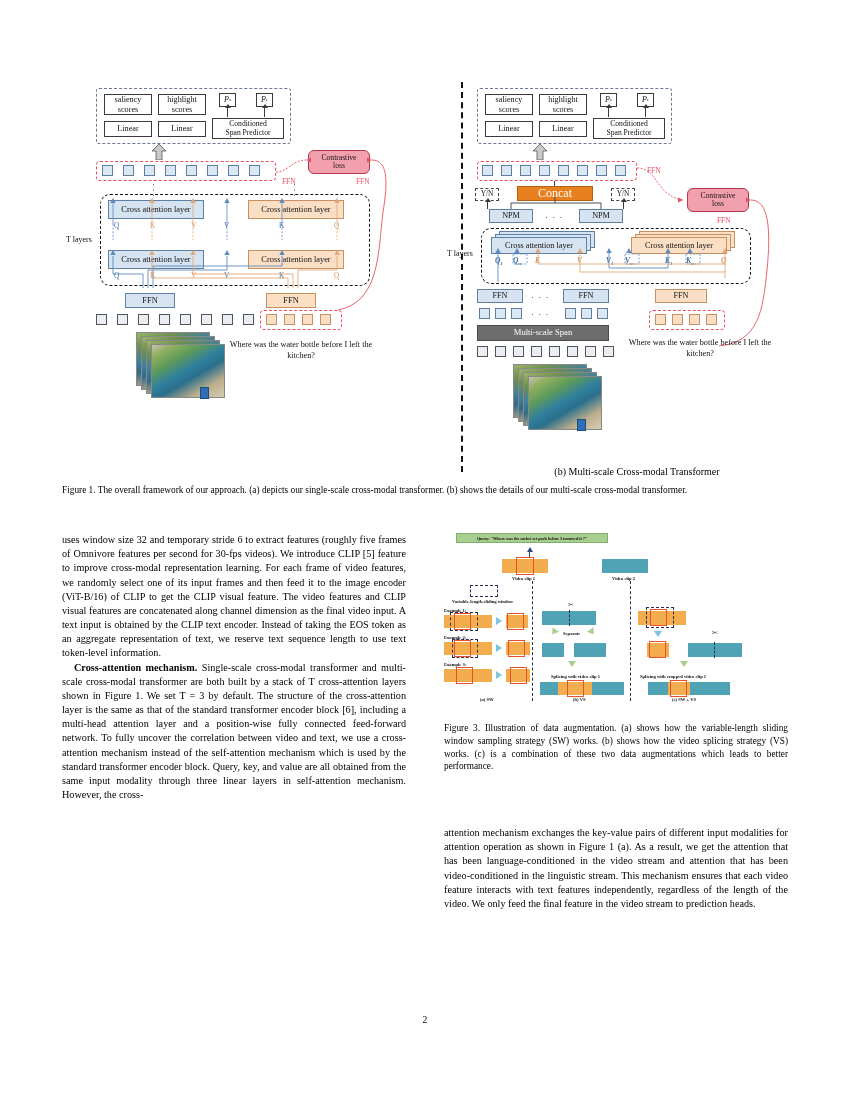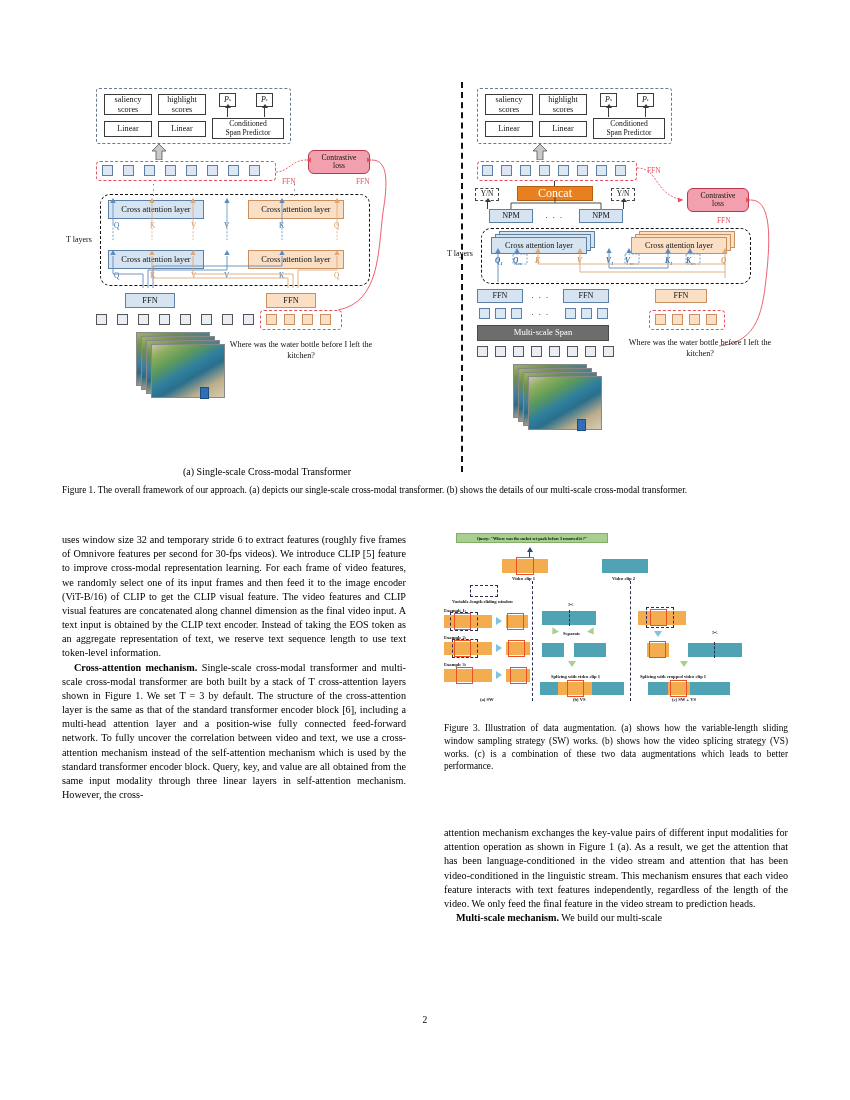--- a/index.html
+++ b/index.html
@@ -486,21 +486,21 @@
         <div class="frame f2"></div>
         <div class="frame f3">
           <div class="phone"></div>
         </div>
       </div>
 
       <div class="qtext" style="left:146px; top:256px;">Where was the water bottle before
 I left the kitchen?</div>
     </div>
 
-    <div class="fig-label" style="left:30px; top:384px; width:350px;">(a) Single-scale Cross-modal Transformer</div>
+    <div class="fig-label" style="left:400px; top:384px; width:350px;">(b) Multi-scale Cross-modal Transformer</div>
   </div>
 
   <div class="fig1caption">Figure 1.   The overall framework of our approach.  (a) depicts our single-scale cross-modal transformer.  (b) shows the details of our multi-scale cross-modal transformer.</div>
 
   <div class="col" id="colL">
     <p class="noind">uses window size 32 and temporary stride 6 to extract features (roughly five frames of Omnivore features per second for 30-fps videos).  We introduce CLIP [5] feature to improve cross-modal representation learning.  For each frame of video features, we randomly select one of its input frames and then feed it to the image encoder (ViT-B/16) of CLIP to get the CLIP visual feature.  The video features and CLIP visual features are concatenated along channel dimension as the final video input.  A text input is obtained by the CLIP text encoder.  Instead of taking the EOS token as an aggregate representation of text, we reserve text sequence length to use text token-level information.</p>
     <p><span class="runin">Cross-attention mechanism.</span><span> Single-scale cross-modal transformer and multi-scale cross-modal transformer are both built by a stack of T cross-attention layers shown in Figure  1.  We set T = 3 by default.  The structure of the cross-attention layer is the same as that of the standard transformer encoder block  [6], including a multi-head attention layer and a position-wise fully connected feed-forward network. To fully uncover the correlation between video and text, we use a cross-attention mechanism instead of the self-attention mechanism which is used by the standard transformer encoder block. Query, key, and value are all obtained from the same input modality through three linear layers in self-attention mechanism. However, the cross-</span></p>
   </div>
 
   <div id="figure2">
@@ -579,17 +579,16 @@
     <div class="f2 barO" style="left:224px; top:151px; width:22px; height:13px;"></div>
     <div class="f2 barT" style="left:246px; top:151px; width:40px; height:13px;"></div>
     <div class="redbox" style="left:226px; top:149px; width:17px; height:17px;"></div>
     <div class="f2lbl" style="left:228px; top:166px;">(c) SW + VS</div>
   </div>
 
   <div class="fig2caption">Figure 3.   Illustration of data augmentation.  (a) shows how the variable-length sliding window sampling strategy (SW) works. (b) shows how the video splicing strategy (VS) works. (c) is a combination of these two data augmentations which leads to better performance.</div>
 
   <div class="col" id="colR" style="top:826px;">
     <p class="noind">attention mechanism exchanges the key-value pairs of different input modalities for attention operation as shown in Figure  1 (a). As a result, we get the attention that has been language-conditioned in the video stream and attention that has been video-conditioned in the linguistic stream.  This mechanism ensures that each video feature interacts with text features independently, regardless of the length of the video. We only feed the final feature in the video stream to prediction heads.</p>
-    <p><span class="runin">Multi-scale  mechanism.</span><span>   We  build  our  multi-scale</span></p>
   </div>
 
   <div class="pagenum">2</div>
 </div>
 
 </body></html>

